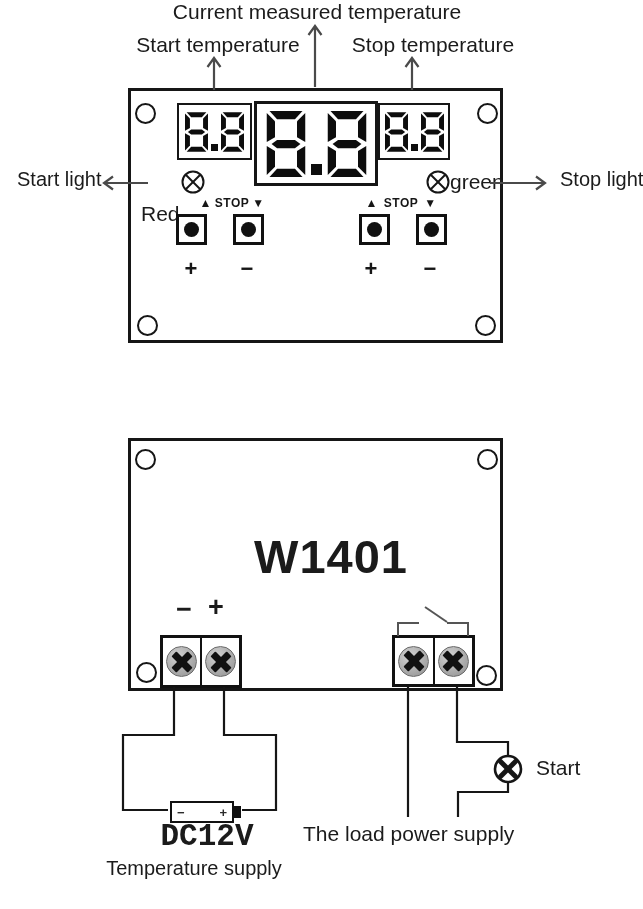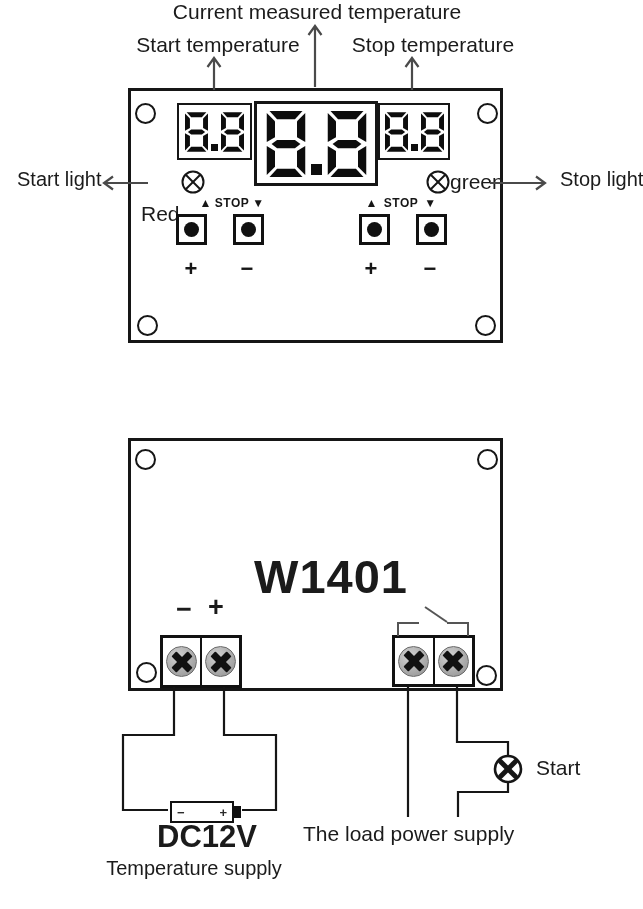--- a/index.html
+++ b/index.html
@@ -52,41 +52,41 @@
   .row-stop{left:351px;top:196px;width:100px;gap:6px;}
   .pushbtn{position:absolute;width:31px;height:31px;border:3.5px solid #111;background:#fff;
            box-sizing:border-box;display:flex;align-items:center;justify-content:center;}
   .pushbtn .dot{width:15px;height:15px;border-radius:50%;background:#111;}
   .pb1{left:176px;top:214px;} .pb2{left:233px;top:214px;}
   .pb3{left:359px;top:214px;} .pb4{left:416px;top:214px;}
   .sign{position:absolute;width:24px;top:256px;font-size:22px;font-weight:bold;text-align:center;}
   .sg1{left:179px;} .sg2{left:235px;} .sg3{left:359px;} .sg4{left:418px;}
 
   
-  .lbl-model{left:231px;top:529px;width:200px;font-size:47px;font-weight:bold;letter-spacing:1px;margin-top:20px;}
+  .lbl-model{left:231px;top:529px;width:200px;font-size:47px;font-weight:bold;letter-spacing:1px;}
   .termsign{position:absolute;width:24px;font-size:27px;font-weight:bold;text-align:center;line-height:28px;}
   .ts-minus{left:172px;top:595px;} .ts-plus{left:204px;top:593px;}
   .tblock{position:absolute;border:3px solid #111;background:#fff;box-sizing:border-box;display:flex;}
   .tblock-left{left:160px;top:635px;width:82px;height:53px;}
   .tblock-right{left:392px;top:635px;width:83px;height:52px;}
   .tcell{flex:1;display:flex;align-items:center;justify-content:center;}
   .tcell + .tcell{border-left:2px solid #111;}
   .screw{position:relative;width:31px;height:31px;border-radius:50%;
          background:radial-gradient(circle at 38% 32%,#d2d2d2,#a8a8a8 62%,#8f8f8f);
          border:1px solid #6a6a6a;box-sizing:border-box;}
   .screw i{position:absolute;left:50%;top:50%;width:23px;height:7px;background:#111;border-radius:1px;}
   .screw i.c1{transform:translate(-50%,-50%) rotate(45deg);}
   .screw i.c2{transform:translate(-50%,-50%) rotate(-45deg);}
 
   
   .battery{position:absolute;left:170px;top:801px;width:64px;height:22px;border:2.5px solid #111;
            background:#fff;box-sizing:border-box;display:flex;align-items:center;
            justify-content:space-between;padding:0 5px;font-size:13px;font-weight:bold;color:#2b2b2b;}
   .batt-nub{position:absolute;left:233px;top:806px;width:8px;height:12px;background:#111;}
-  .lbl-dc12v{left:137px;top:820px;width:140px;font-family:Liberation Sans, sans-serif;
+  .lbl-dc12v{left:137px;top:820px;width:140px;font-family:Liberation Mono, monospace;
              font-size:31px;font-weight:bold;line-height:34px;}
   .lbl-tc1{left:94px;top:857px;width:200px;}
   .lbl-tc2{left:94px;top:882px;width:200px;}
   .lbl-load-supply{left:303px;top:822px;width:195px;}
   .lbl-load{left:536px;top:756px;}
 
   .overlay{position:absolute;left:0;top:0;width:643px;height:909px;pointer-events:none;}
 </style>
 </head>
 <body>

